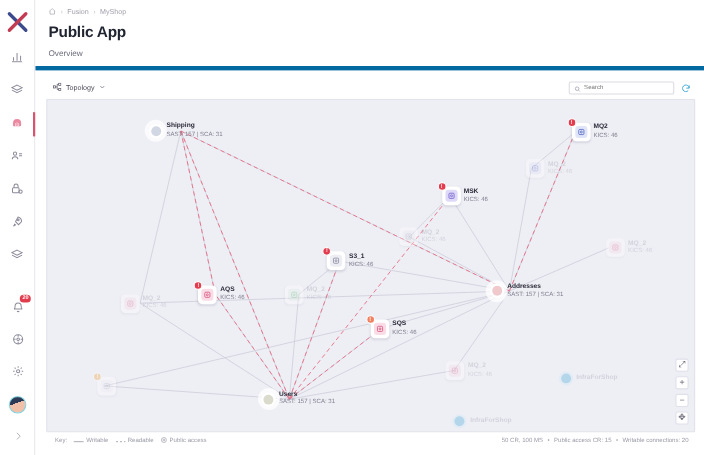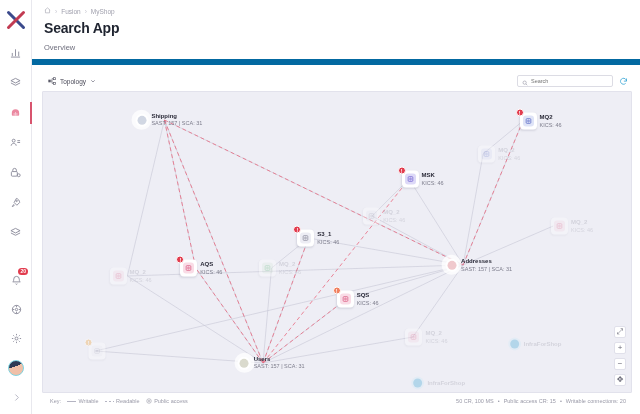--- a/index.html
+++ b/index.html
@@ -52,21 +52,21 @@
     font-size: 6.5px; color: #a0a0ad; padding: 7px 0 0 12px;
   }
   .crumbs .sep { color: #c5c5cf; }
   .crumbs .crumb-home { font-size: 7px; }
   .page-title {
     font-size: 14px; font-weight: bold; color: #1f2430;
     padding: 5px 0 0 12px; letter-spacing: -0.2px;
   }
   .tabs {
     display: flex; gap: 2px; padding: 7px 0 0 12px;
-    border-bottom: 6px solid #0369a1;
+    border-bottom: 4px solid #0369a1;
   }
   .tab {
     font-size: 7.5px; color: #6d6d7c; padding-bottom: 5px;
     border-bottom: 2px solid transparent; cursor: pointer;
   }
   .tab.active { color: #1f2430; font-weight: bold; border-bottom-color: #3ba7d6; }
 
   
   .panel { flex: 1; padding: 6px 8px 5px 10px; display: flex; flex-direction: column; min-height: 0; }
   .panel-toolbar {
@@ -270,21 +270,21 @@
           <path d="M3 11l9-8 9 8"></path>
             <path d="M5 10v10h14V10"></path>
         </svg>
       </span>
       <span class="sep">›</span>
       <span>Fusion</span>
       <span class="sep">›</span>
       <span>MyShop</span>
     </div>
 
-    <div class="page-title">Search App</div>
+    <div class="page-title">Public App</div>
 
     <div class="tabs">
       <div class="tab">Overview</div>
     </div>
 
     <div class="panel">
 
       <div class="panel-toolbar">
         <div class="topology-btn">
           <span>

